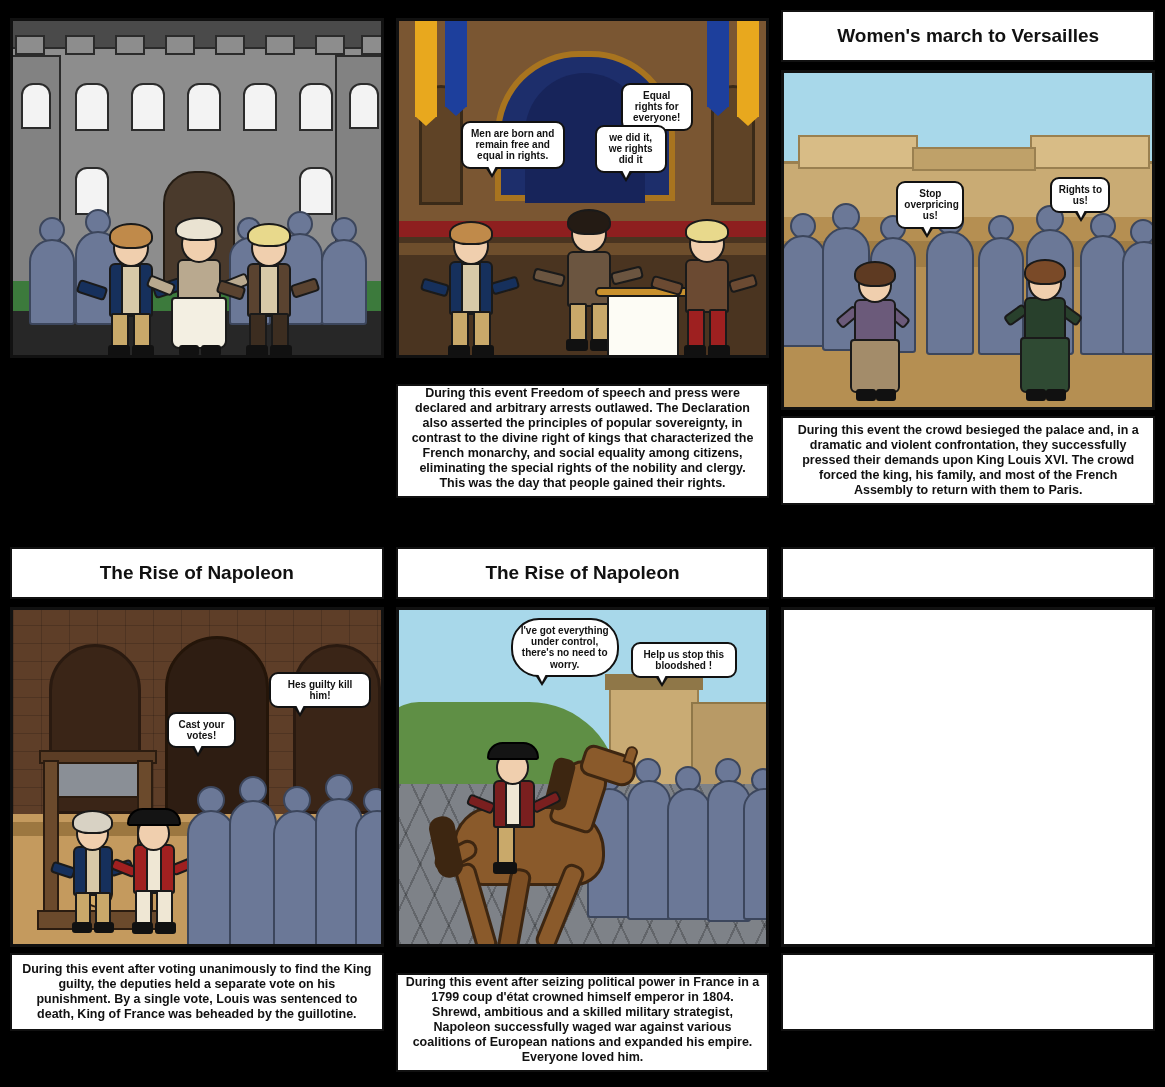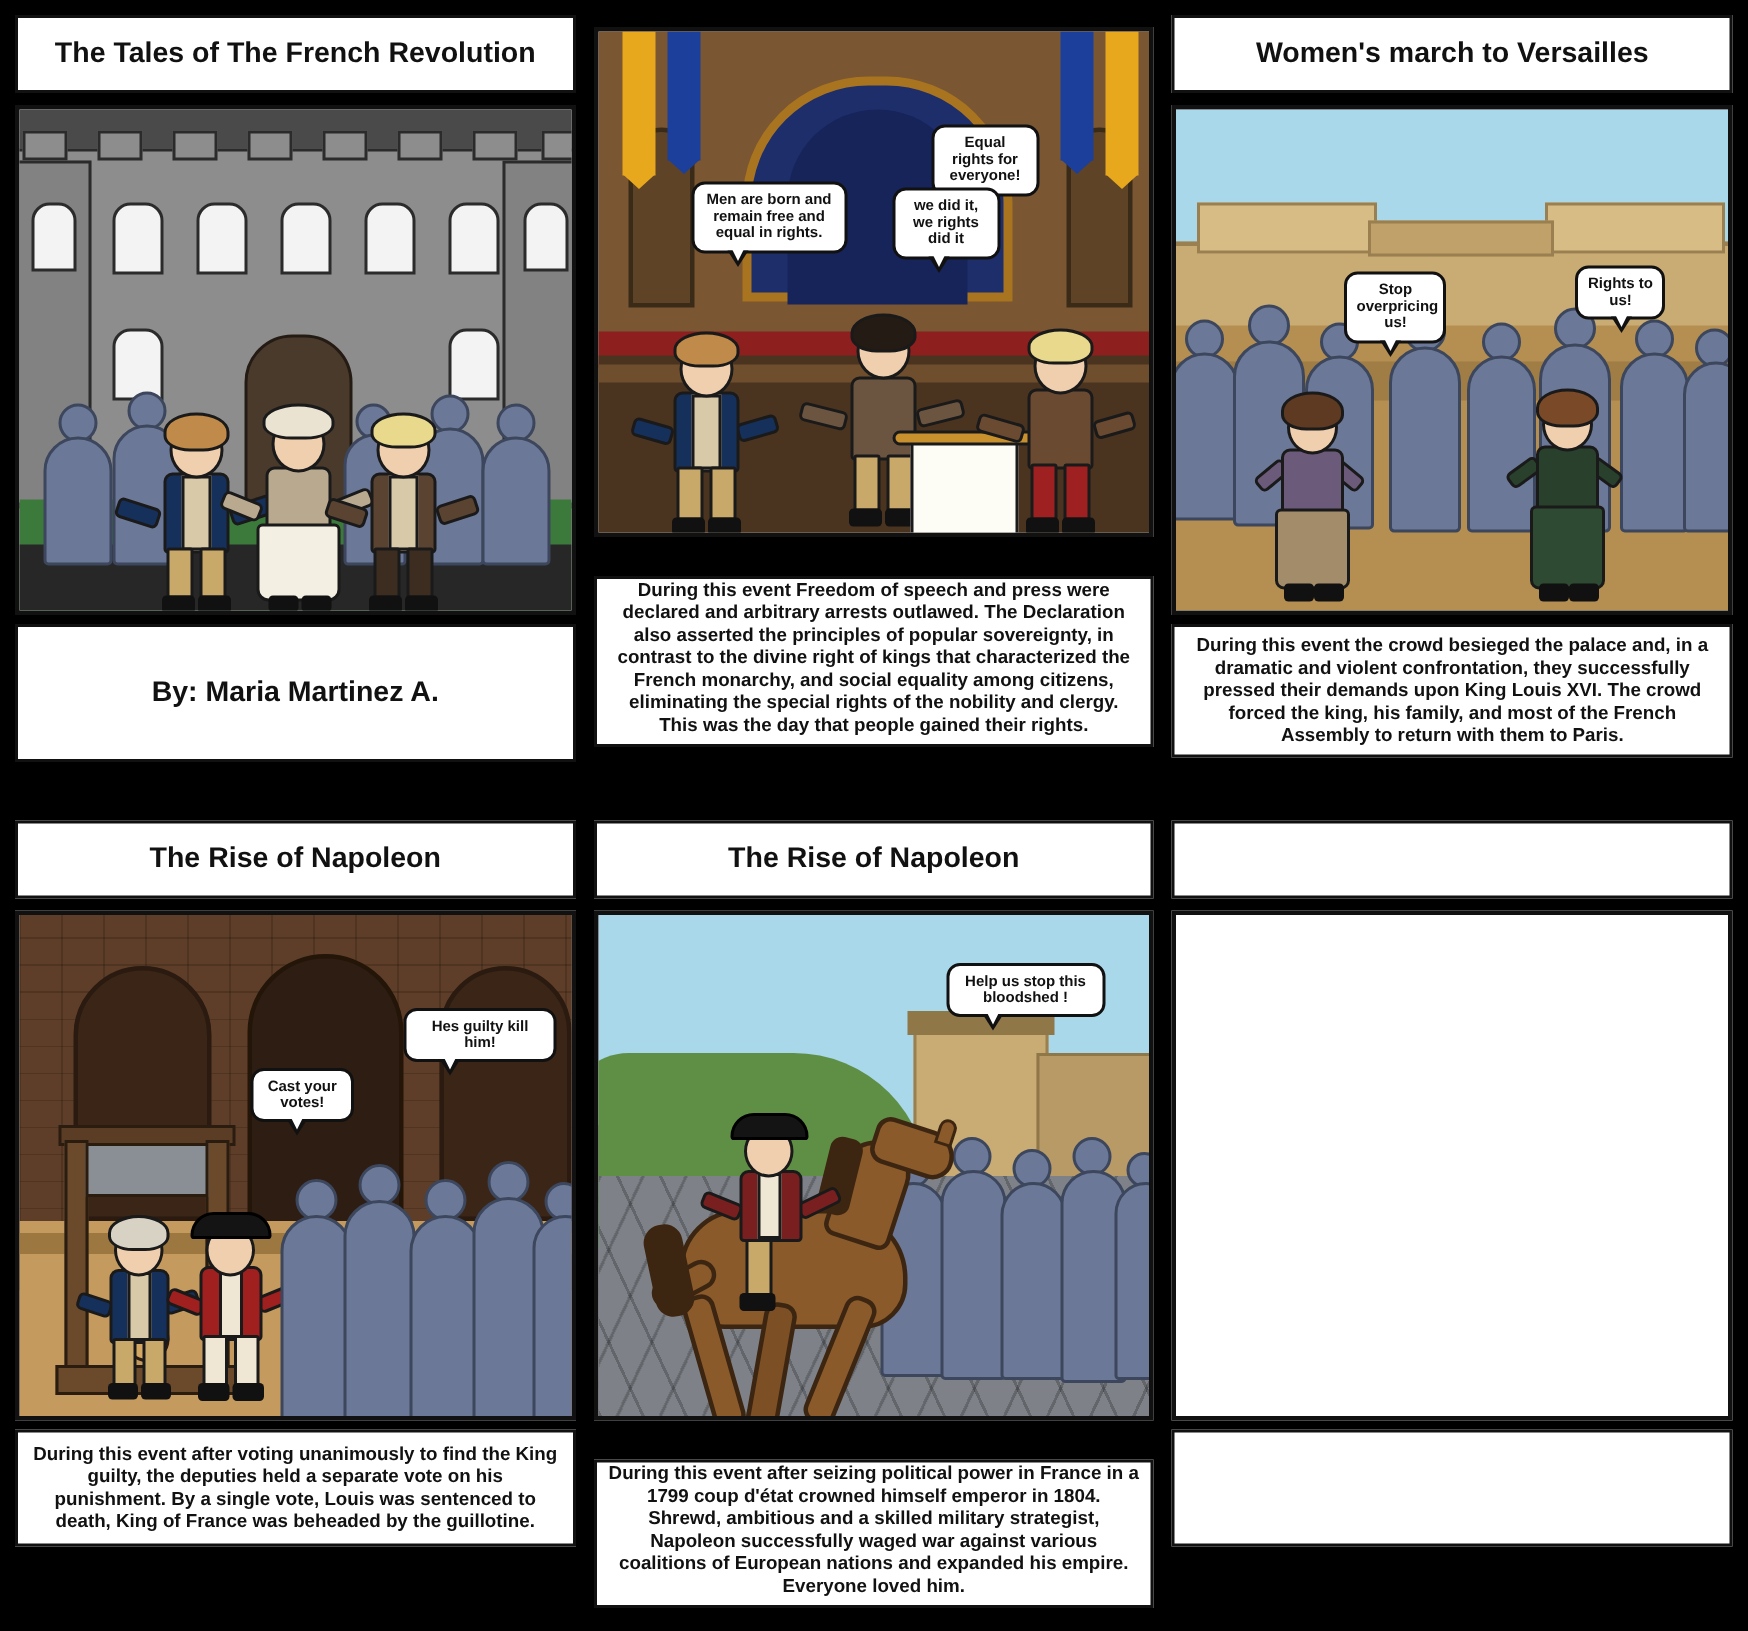--- a/index.html
+++ b/index.html
@@ -165,21 +165,20 @@
   }
 </style>
 </head>
 <body>
 
 <div class="storyboard">
 
   <div class="row row-1">
 
     <div class="cell">
-      <div class="title-box">The Tales of The French Revolution</div>
       <div class="art-box">
         <div class="scene">
 
           <div class="sky" style="top:0;height:200px;background:#4a4a4a;"></div>
 
           <div class="stone" style="left:-4px;top:26px;width:380px;height:240px;background:#8d8d8d;"></div>
 
           <div class="merlon" style="left:2px;top:14px;width:30px;height:20px;"></div>
           <div class="merlon" style="left:52px;top:14px;width:30px;height:20px;"></div>
           <div class="merlon" style="left:102px;top:14px;width:30px;height:20px;"></div>
@@ -249,21 +248,20 @@
             <div style="position:absolute;left:30px;top:44px;width:20px;height:50px;background:#d8c9a8;border:2px solid #1a1a1a;"></div>
             <div class="leg" style="left:20px;top:92px;width:18px;height:34px;background:#3c2d20;"></div>
             <div class="leg" style="left:42px;top:92px;width:18px;height:34px;background:#3c2d20;"></div>
             <div class="shoe" style="left:17px;top:124px;width:22px;height:12px;"></div>
             <div class="shoe" style="left:41px;top:124px;width:22px;height:12px;"></div>
             <div class="head" style="left:22px;top:8px;width:36px;height:38px;background:#f0cfae;"></div>
             <div class="hair" style="left:18px;top:2px;width:44px;height:24px;background:#e8d98c;border:2px solid #1a1a1a;"></div>
           </div>
         </div>
       </div>
-      <div class="caption-box byline">By: Maria Martinez A.</div>
     </div>
 
     <div class="cell">
       <div class="art-box">
         <div class="scene">
           <div class="sky" style="top:0;bottom:0;background:#6b4a2a;"></div>
 
           <div style="position:absolute;left:0;top:0;width:375px;height:240px;background:#7a5632;"></div>
           <div style="position:absolute;left:96px;top:30px;width:180px;height:150px;background:#1d2e6b;border:6px solid #a8741f;border-radius:84px 84px 0 0;"></div>
           <div style="position:absolute;left:126px;top:52px;width:120px;height:130px;background:#17245a;border-radius:60px 60px 0 0;"></div>
@@ -505,20 +503,21 @@
             <div class="arm" style="left:-10px;top:56px;width:28px;height:12px;background:#7a1f1f;transform:rotate(22deg);"></div>
             <div class="arm" style="left:54px;top:54px;width:30px;height:12px;background:#7a1f1f;transform:rotate(-26deg);"></div>
             <div class="torso" style="left:16px;top:38px;width:42px;height:48px;background:#7a1f1f;"></div>
             <div style="position:absolute;left:28px;top:40px;width:16px;height:44px;background:#efe7d4;border:2px solid #1a1a1a;"></div>
             <div class="leg" style="left:20px;top:84px;width:18px;height:40px;background:#c9a96a;"></div>
             <div class="shoe" style="left:16px;top:120px;width:24px;height:12px;"></div>
             <div class="head" style="left:19px;top:8px;width:33px;height:35px;background:#f0cfae;"></div>
             <div style="position:absolute;left:10px;top:0px;width:52px;height:18px;background:#141414;border:2px solid #000;border-radius:26px 26px 4px 4px;"></div>
           </div>
 
+          <div class="bubble" style="left:112px;top:8px;width:108px;border-radius:28px;">I've got everything under control, there's no need to worry.</div>
           <div class="bubble" style="left:232px;top:32px;width:106px;">Help us stop this bloodshed !</div>
         </div>
       </div>
       <div class="caption-box overflow-top">During this event after seizing political power in France in a 1799 coup d'état crowned himself emperor in 1804. Shrewd, ambitious and a skilled military strategist, Napoleon successfully waged war against various coalitions of European nations and expanded his empire. Everyone loved him.</div>
     </div>
 
     <div class="cell">
       <div class="title-box"></div>
       <div class="art-box empty"></div>
       <div class="caption-box empty-cap"></div>

